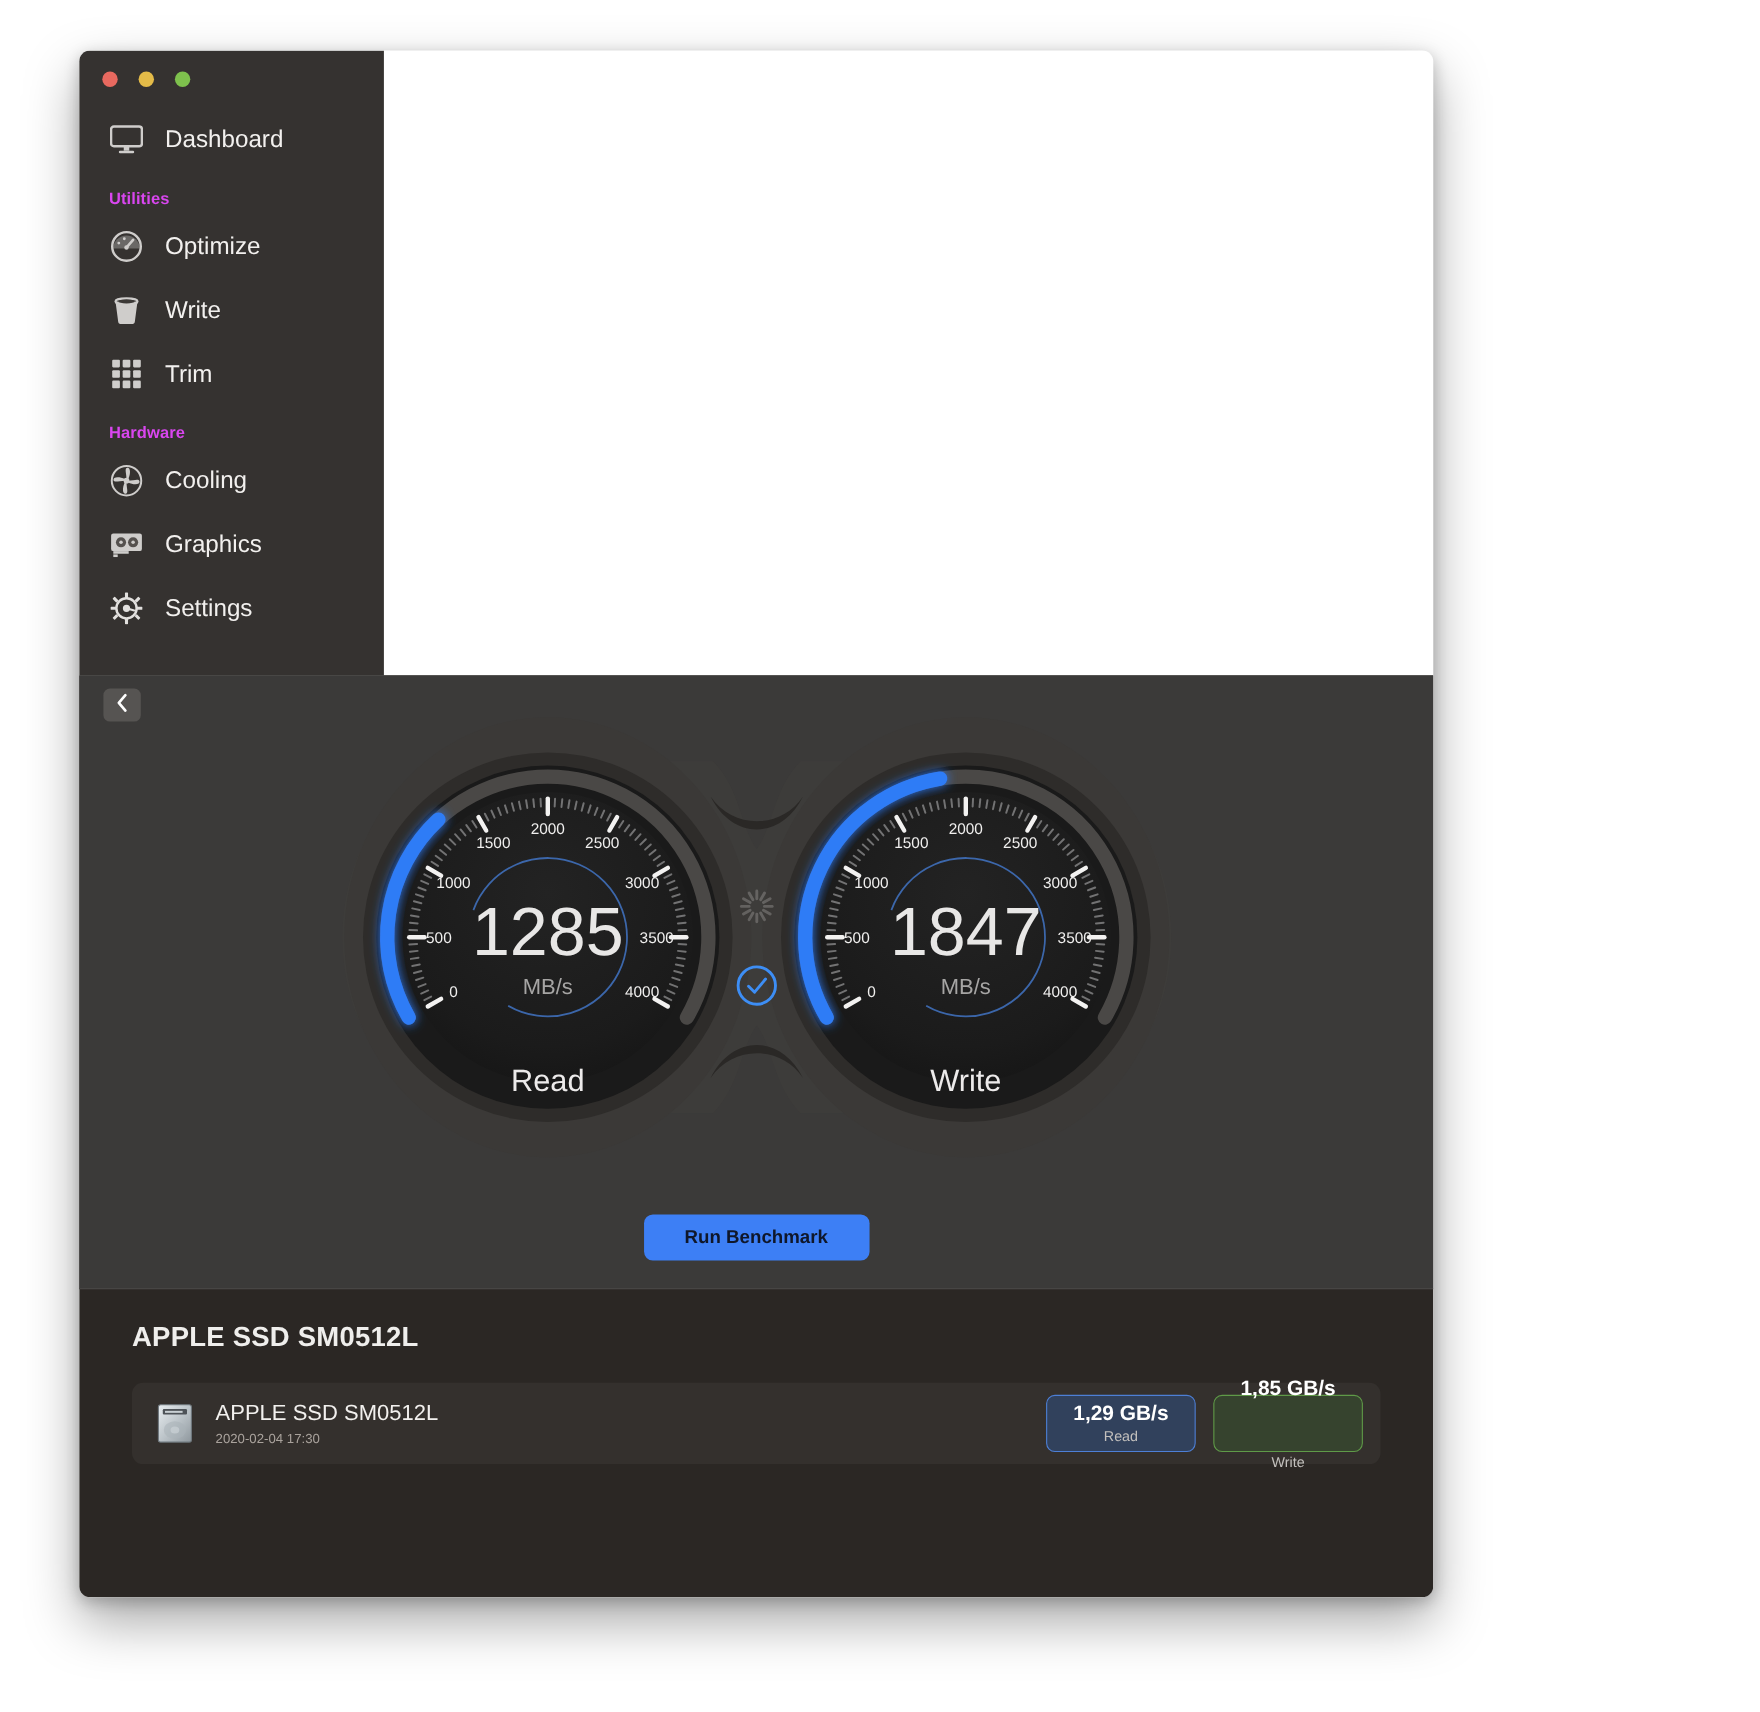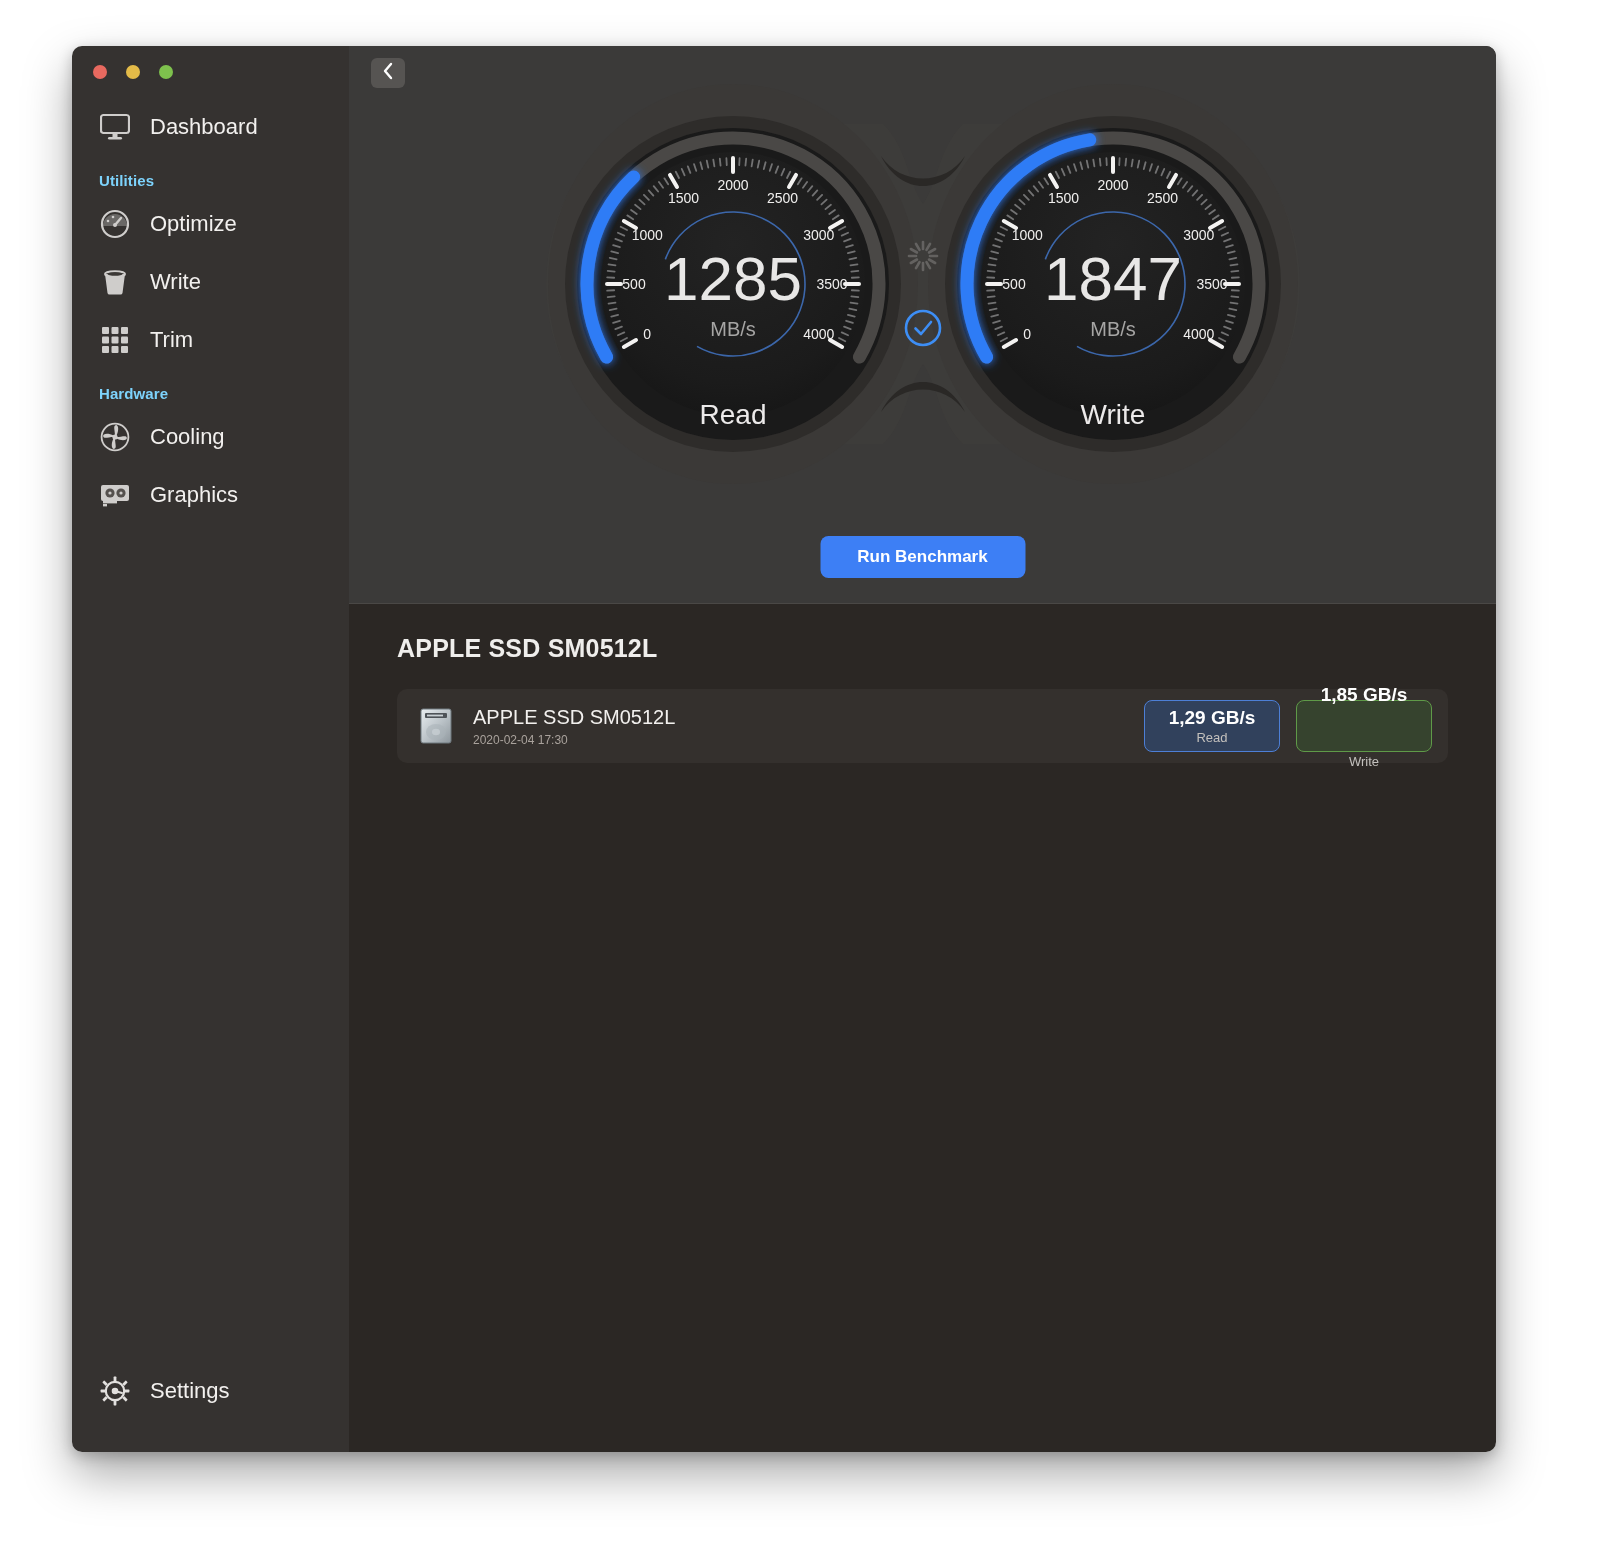--- a/index.html
+++ b/index.html
@@ -9,26 +9,27 @@
     height: 1556px;
     background: #ffffff;
     font-family: "Liberation Sans", sans-serif;
     overflow: hidden;
   }
 
   #app-window {
     position: absolute;
     left: 72px;
     top: 46px;
-    width: 1424px;
+    width: 1231px;
     height: 1406px;
     border-radius: 10px;
     overflow: hidden;
     display: flex;
     box-shadow: 0 22px 48px rgba(0,0,0,0.34), 0 4px 14px rgba(0,0,0,0.22);
+    flex-direction: column;
   }
 
   
   #sidebar {
     width: 277px;
     flex: 0 0 277px;
     background: #353230;
     display: flex;
     flex-direction: column;
     position: relative;
@@ -63,21 +64,21 @@
     width: 32px;
     height: 32px;
     flex: 0 0 32px;
     display: flex;
     align-items: center;
     justify-content: center;
   }
   .nav-icon svg { display: block; }
 
   .nav-section {
-    color: #7dd3fc;
+    color: #d946ef;
     font-size: 15px;
     font-weight: bold;
     padding: 16px 0 6px 27px;
     letter-spacing: 0.1px;
   }
 
   #settings-row {
     margin-top: auto;
     margin-bottom: 32px;
   }
@@ -125,21 +126,21 @@
   #run-benchmark-button {
     position: absolute;
     left: 50%;
     transform: translateX(-50%);
     bottom: 25px;
     width: 205px;
     height: 42px;
     border: none;
     border-radius: 8px;
     background: #3d7ff5;
-    color: #ffffff;
+    color: #0f172a;
     font-size: 17px;
     font-weight: bold;
     font-family: "Liberation Sans", sans-serif;
     cursor: default;
   }
 
   
   #results-section { padding: 30px 48px 0 48px; }
 
   #results-title {

